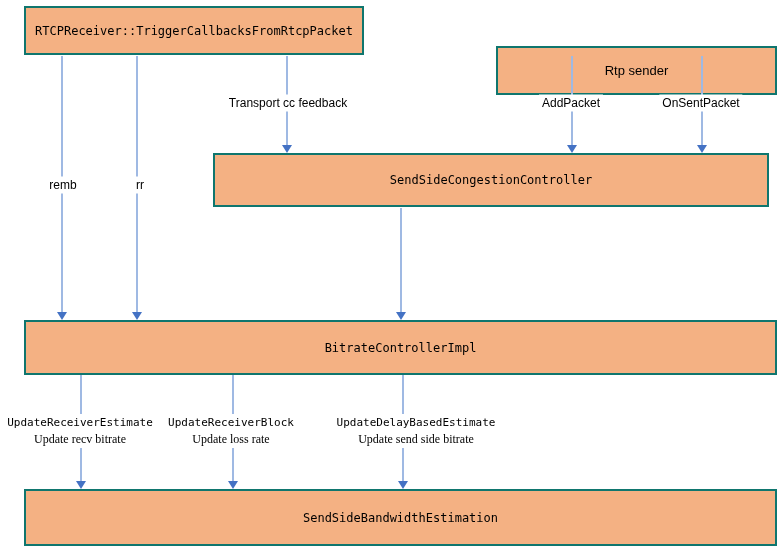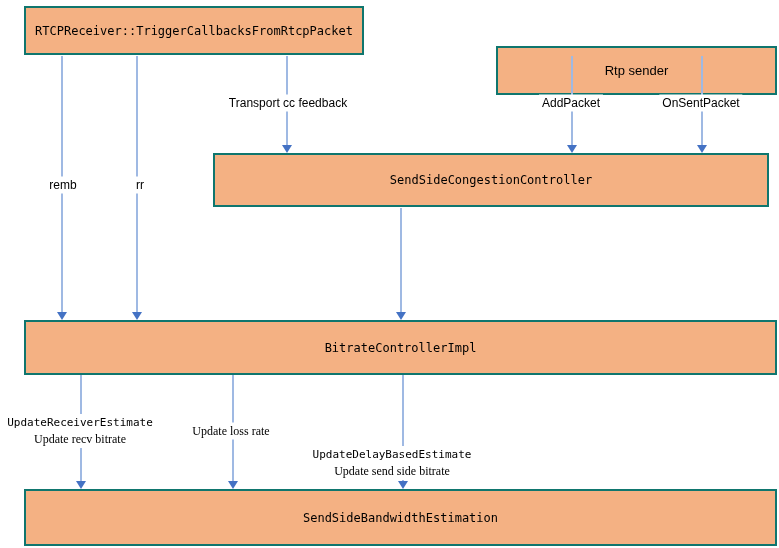--- a/index.html
+++ b/index.html
@@ -115,21 +115,22 @@
 
   <div class="elabel sansline" style="left:701px; top:103px;">OnSentPacket</div>
 
 
   <div class="elabel" style="left:80px; top:431px;">
     <span class="l1m">UpdateReceiverEstimate</span>
     <span class="l2s">Update recv bitrate</span>
   </div>
 
   <div class="elabel" style="left:231px; top:431px;">
+    <span class="l1m">UpdateReceiverBlock</span>
     <span class="l2s">Update loss rate</span>
   </div>
 
-  <div class="elabel" style="left:392px; top:431px;margin-top:32px;">
+  <div class="elabel" style="left:416px; top:431px;">
     <span class="l1m">UpdateDelayBasedEstimate</span>
     <span class="l2s">Update send side bitrate</span>
   </div>
 
 </div>
 
 </body></html>

